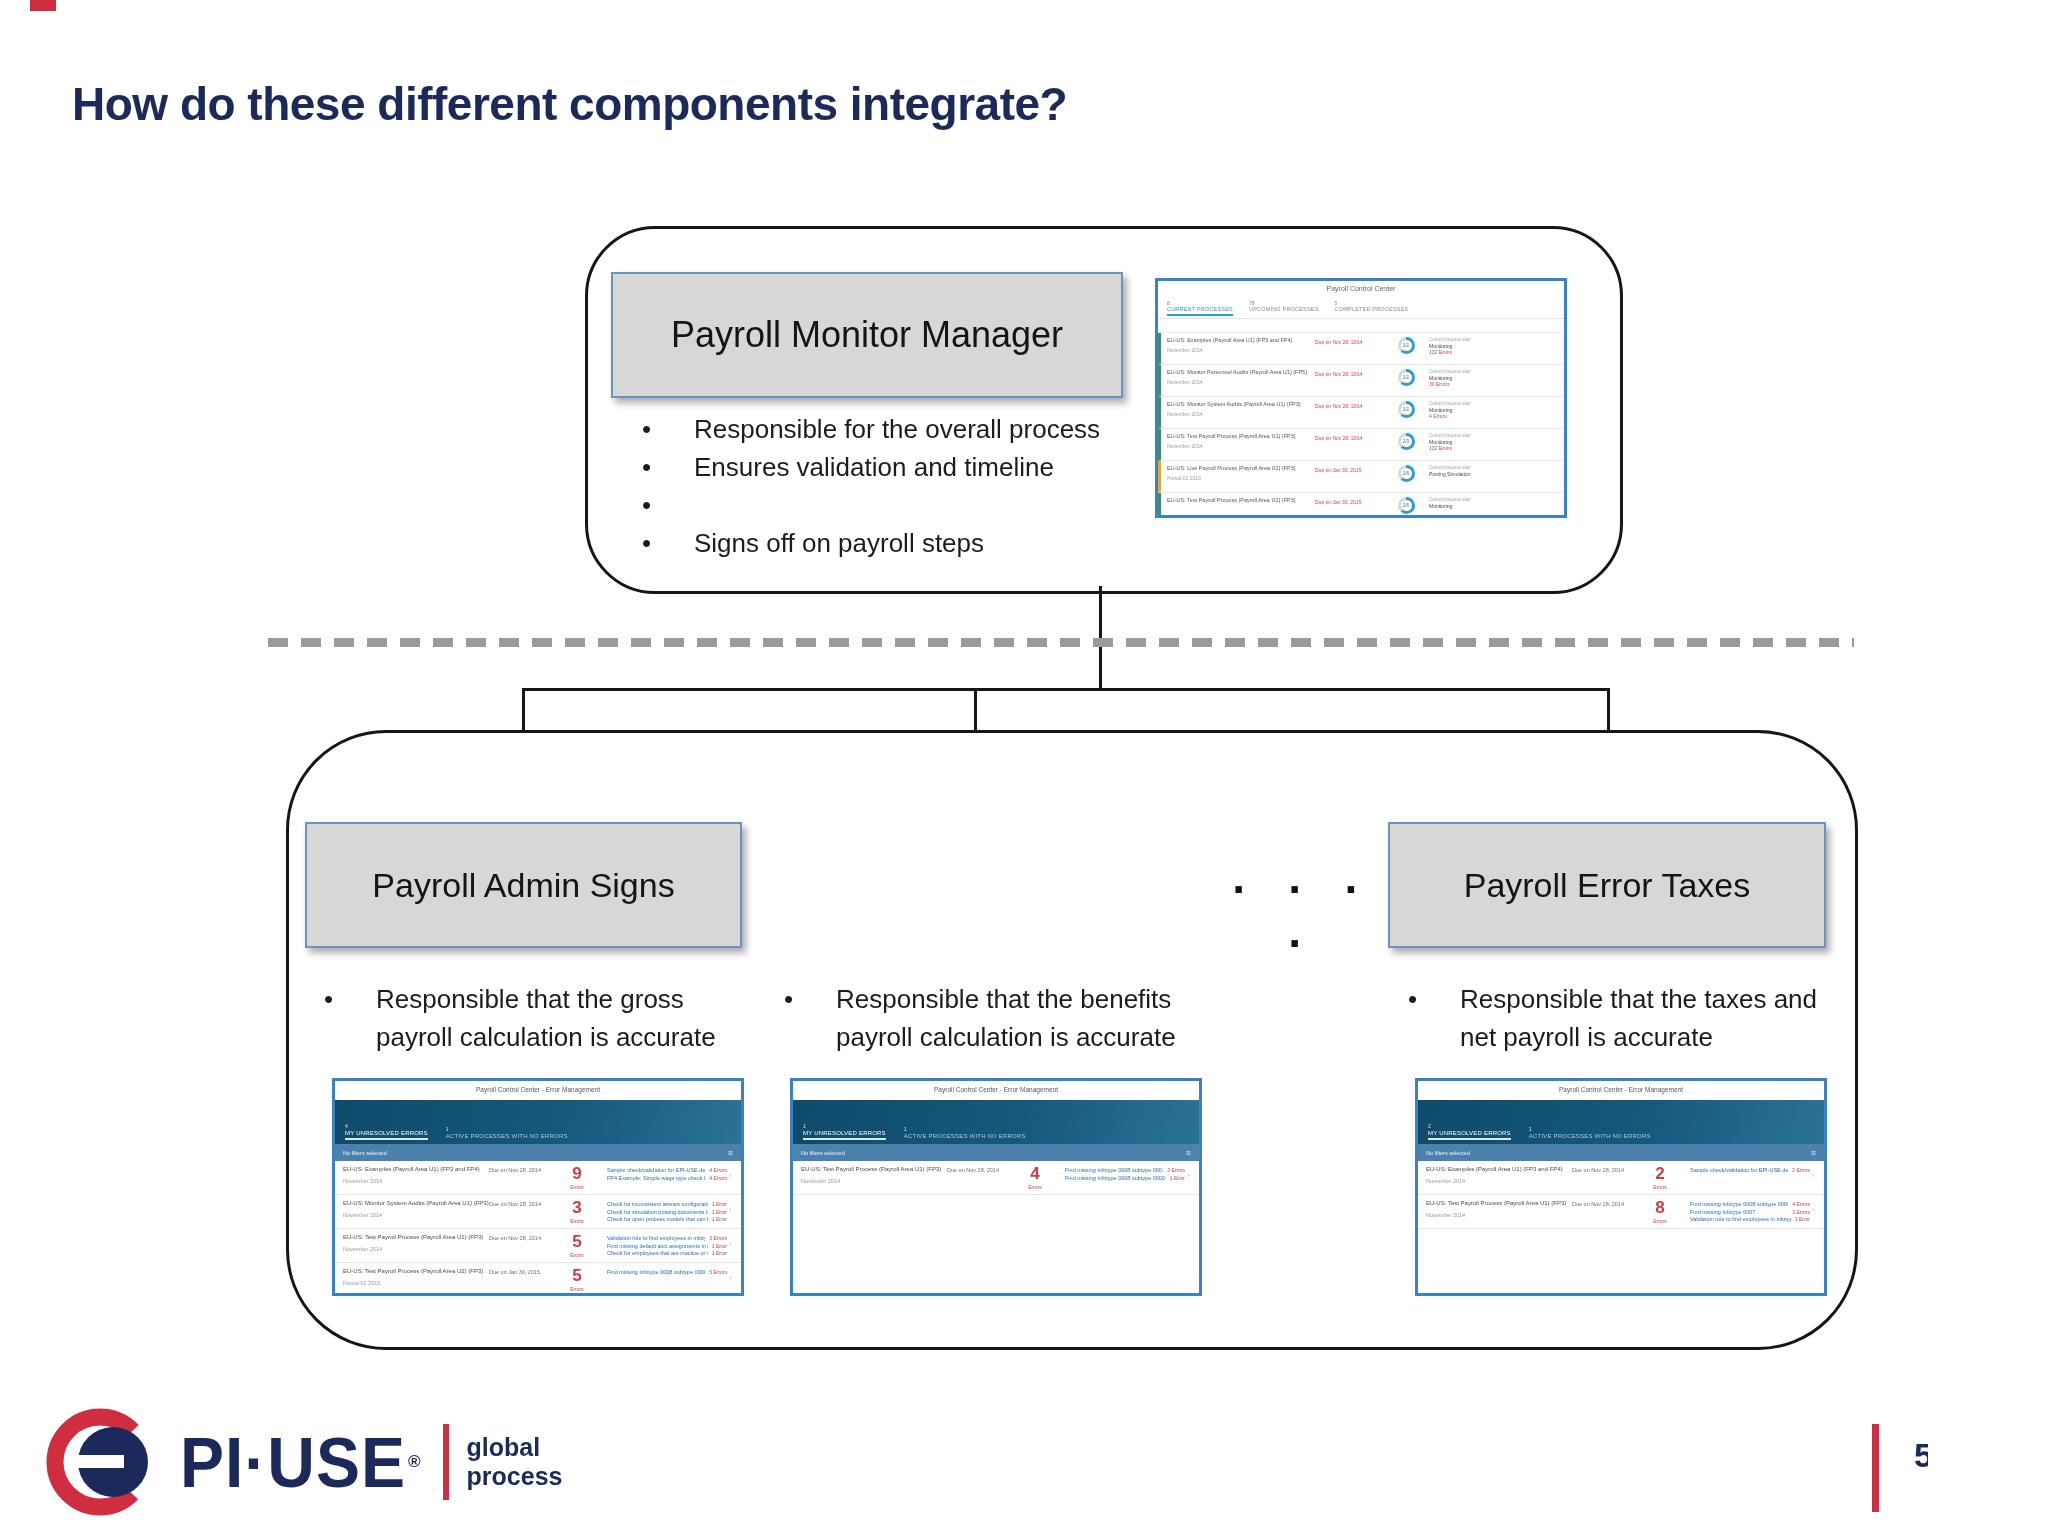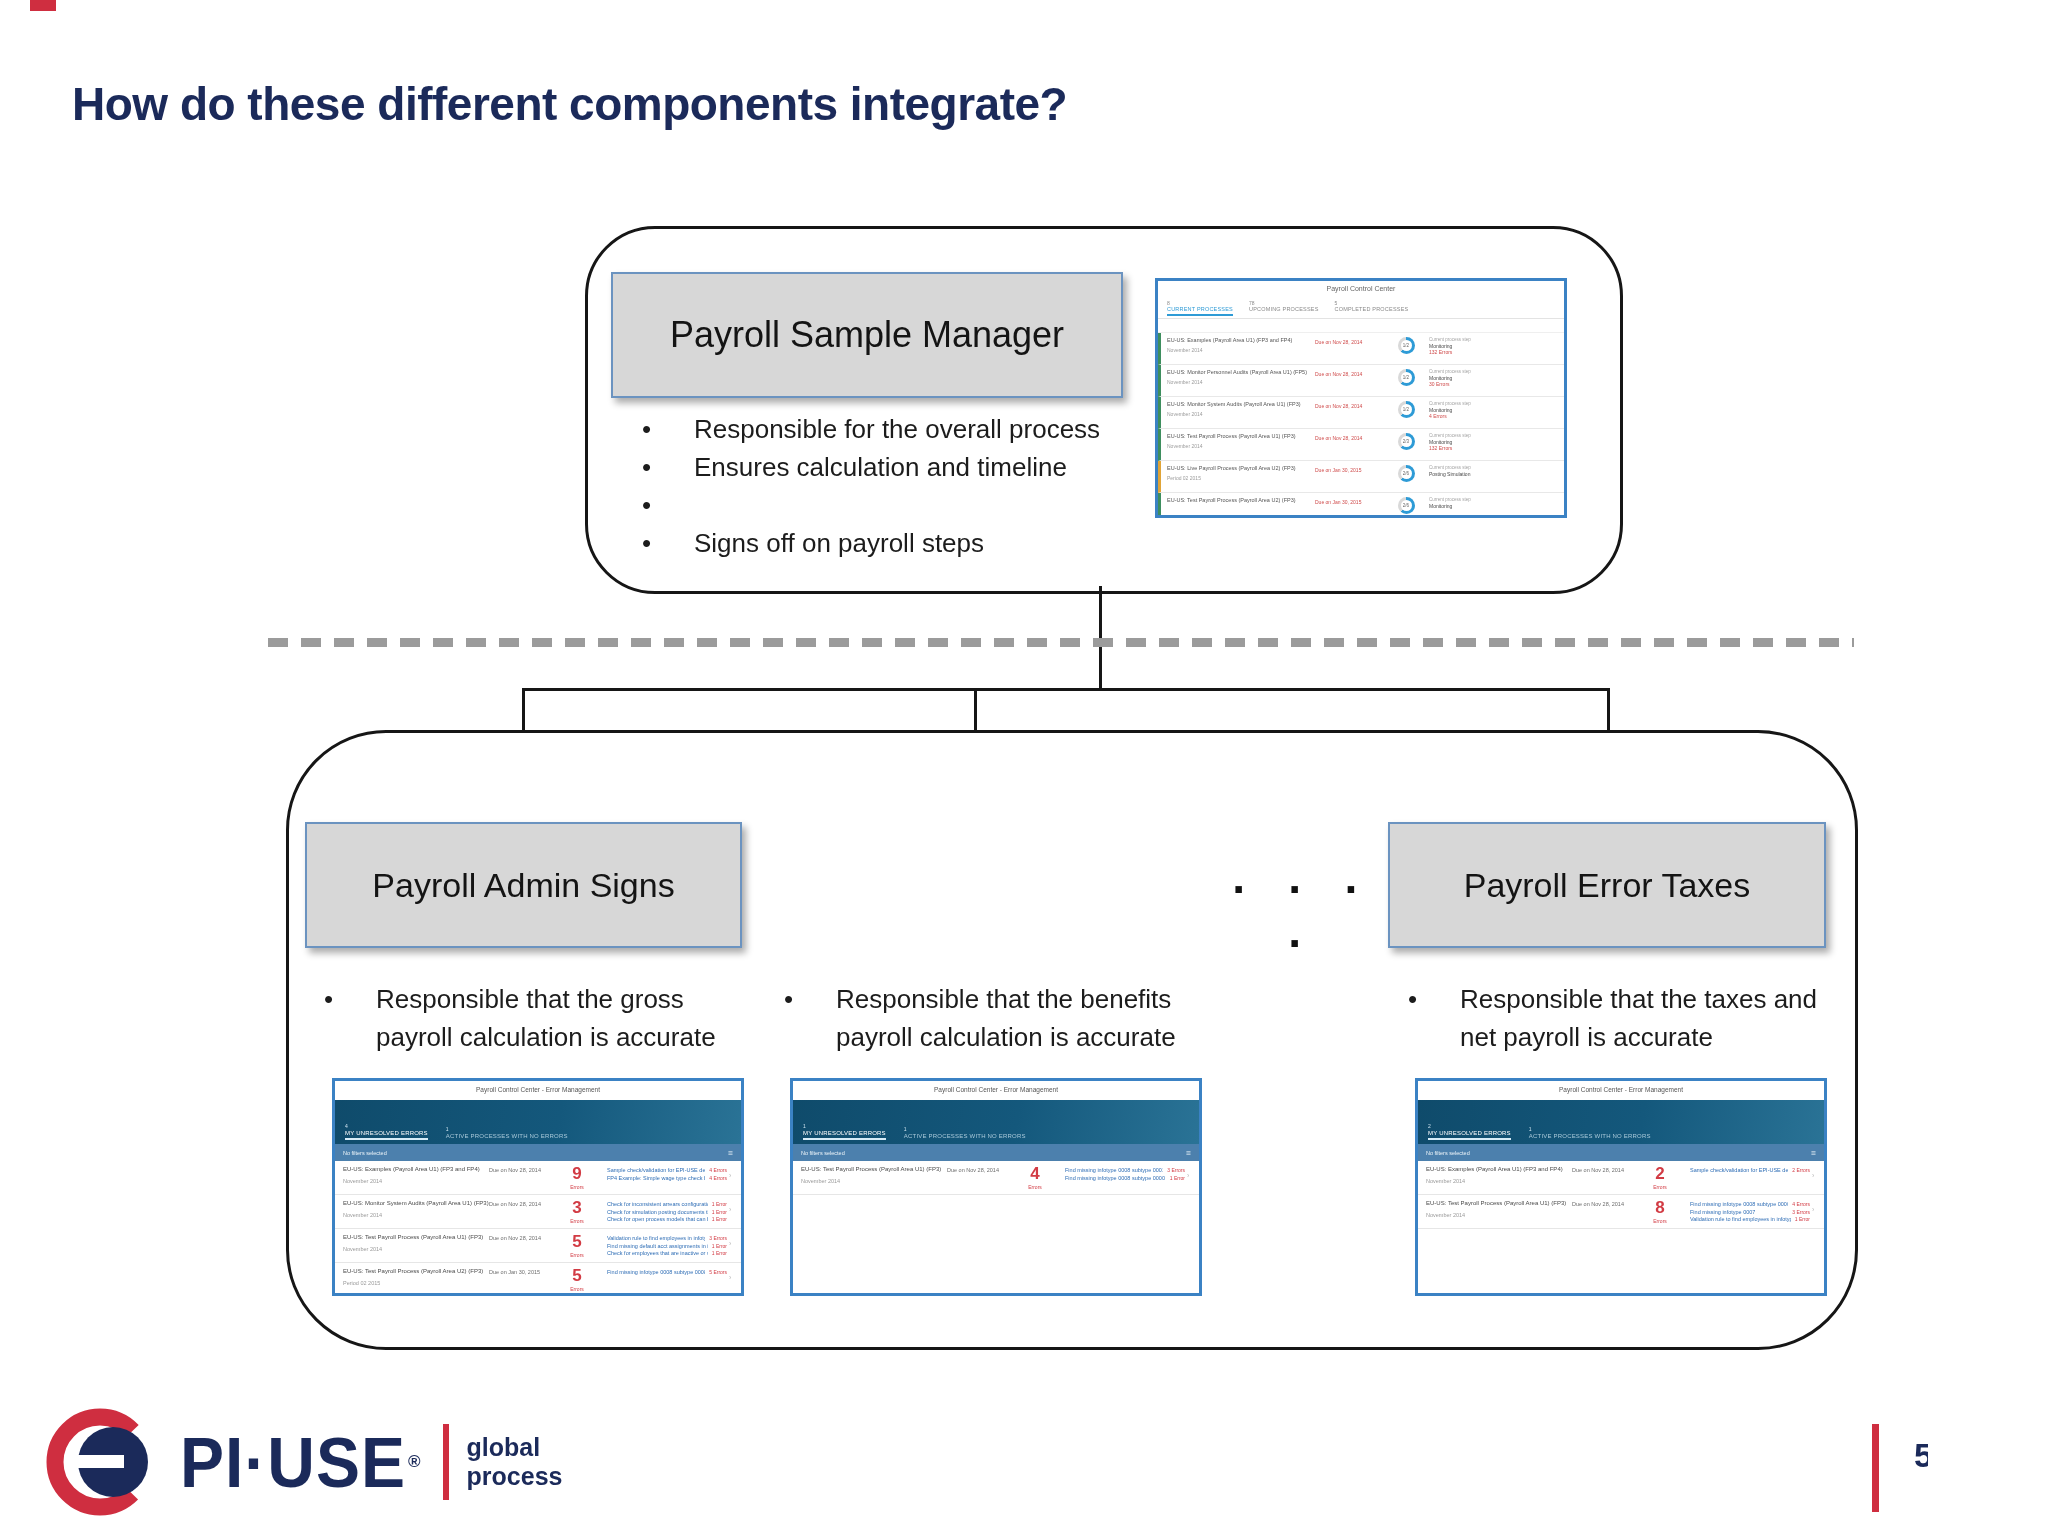--- a/index.html
+++ b/index.html
@@ -98,31 +98,31 @@
 <body>
 
 <div class="stage">
 
   <div class="corner-mark"></div>
   <h1 class="slide-title">How do these different components integrate?</h1>
 
   <div class="round-box top-container"></div>
 
   <div class="gray-label" style="left:611px;top:272px;width:508px;height:122px;">
-    <span>Payroll Sample Manager</span>
+    <span>Payroll Monitor Manager</span>
   </div>
 
   <div class="bullets" style="left:636px;top:410px;width:500px;">
     <div class="bullet-row">
       <span class="bullet-glyph">•</span>
       <span>Responsible for the overall process</span>
     </div>
     <div class="bullet-row">
       <span class="bullet-glyph">•</span>
-      <span>Ensures calculation and timeline</span>
+      <span>Ensures validation and timeline</span>
     </div>
     <div class="bullet-row">
       <span class="bullet-glyph">•</span>
     </div>
     <div class="bullet-row">
       <span class="bullet-glyph">•</span>
       <span>Signs off on payroll steps</span>
     </div>
   </div>
 

